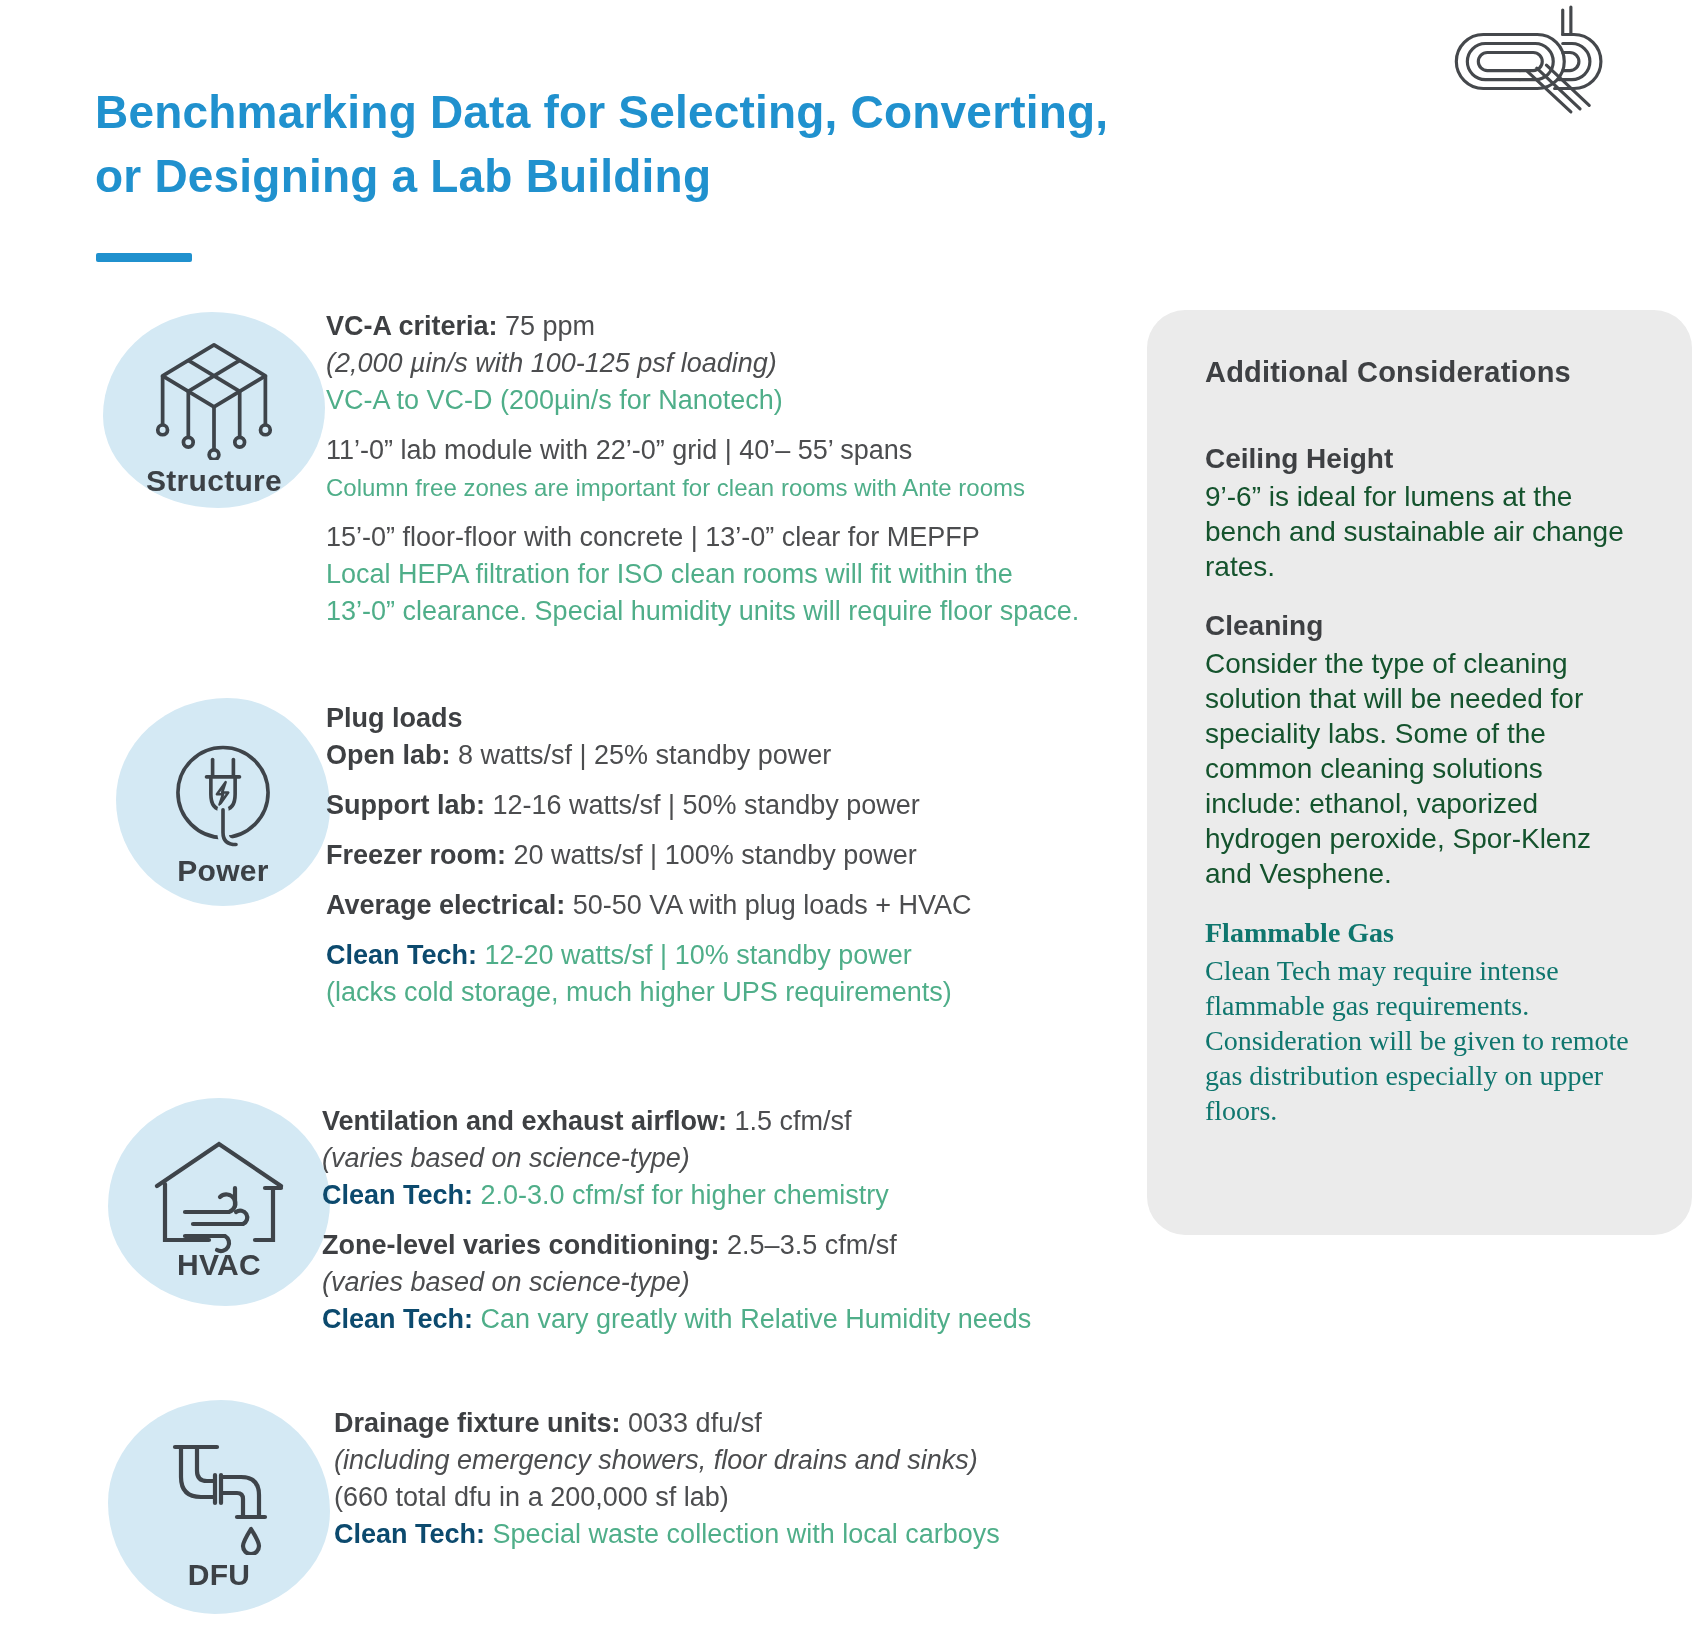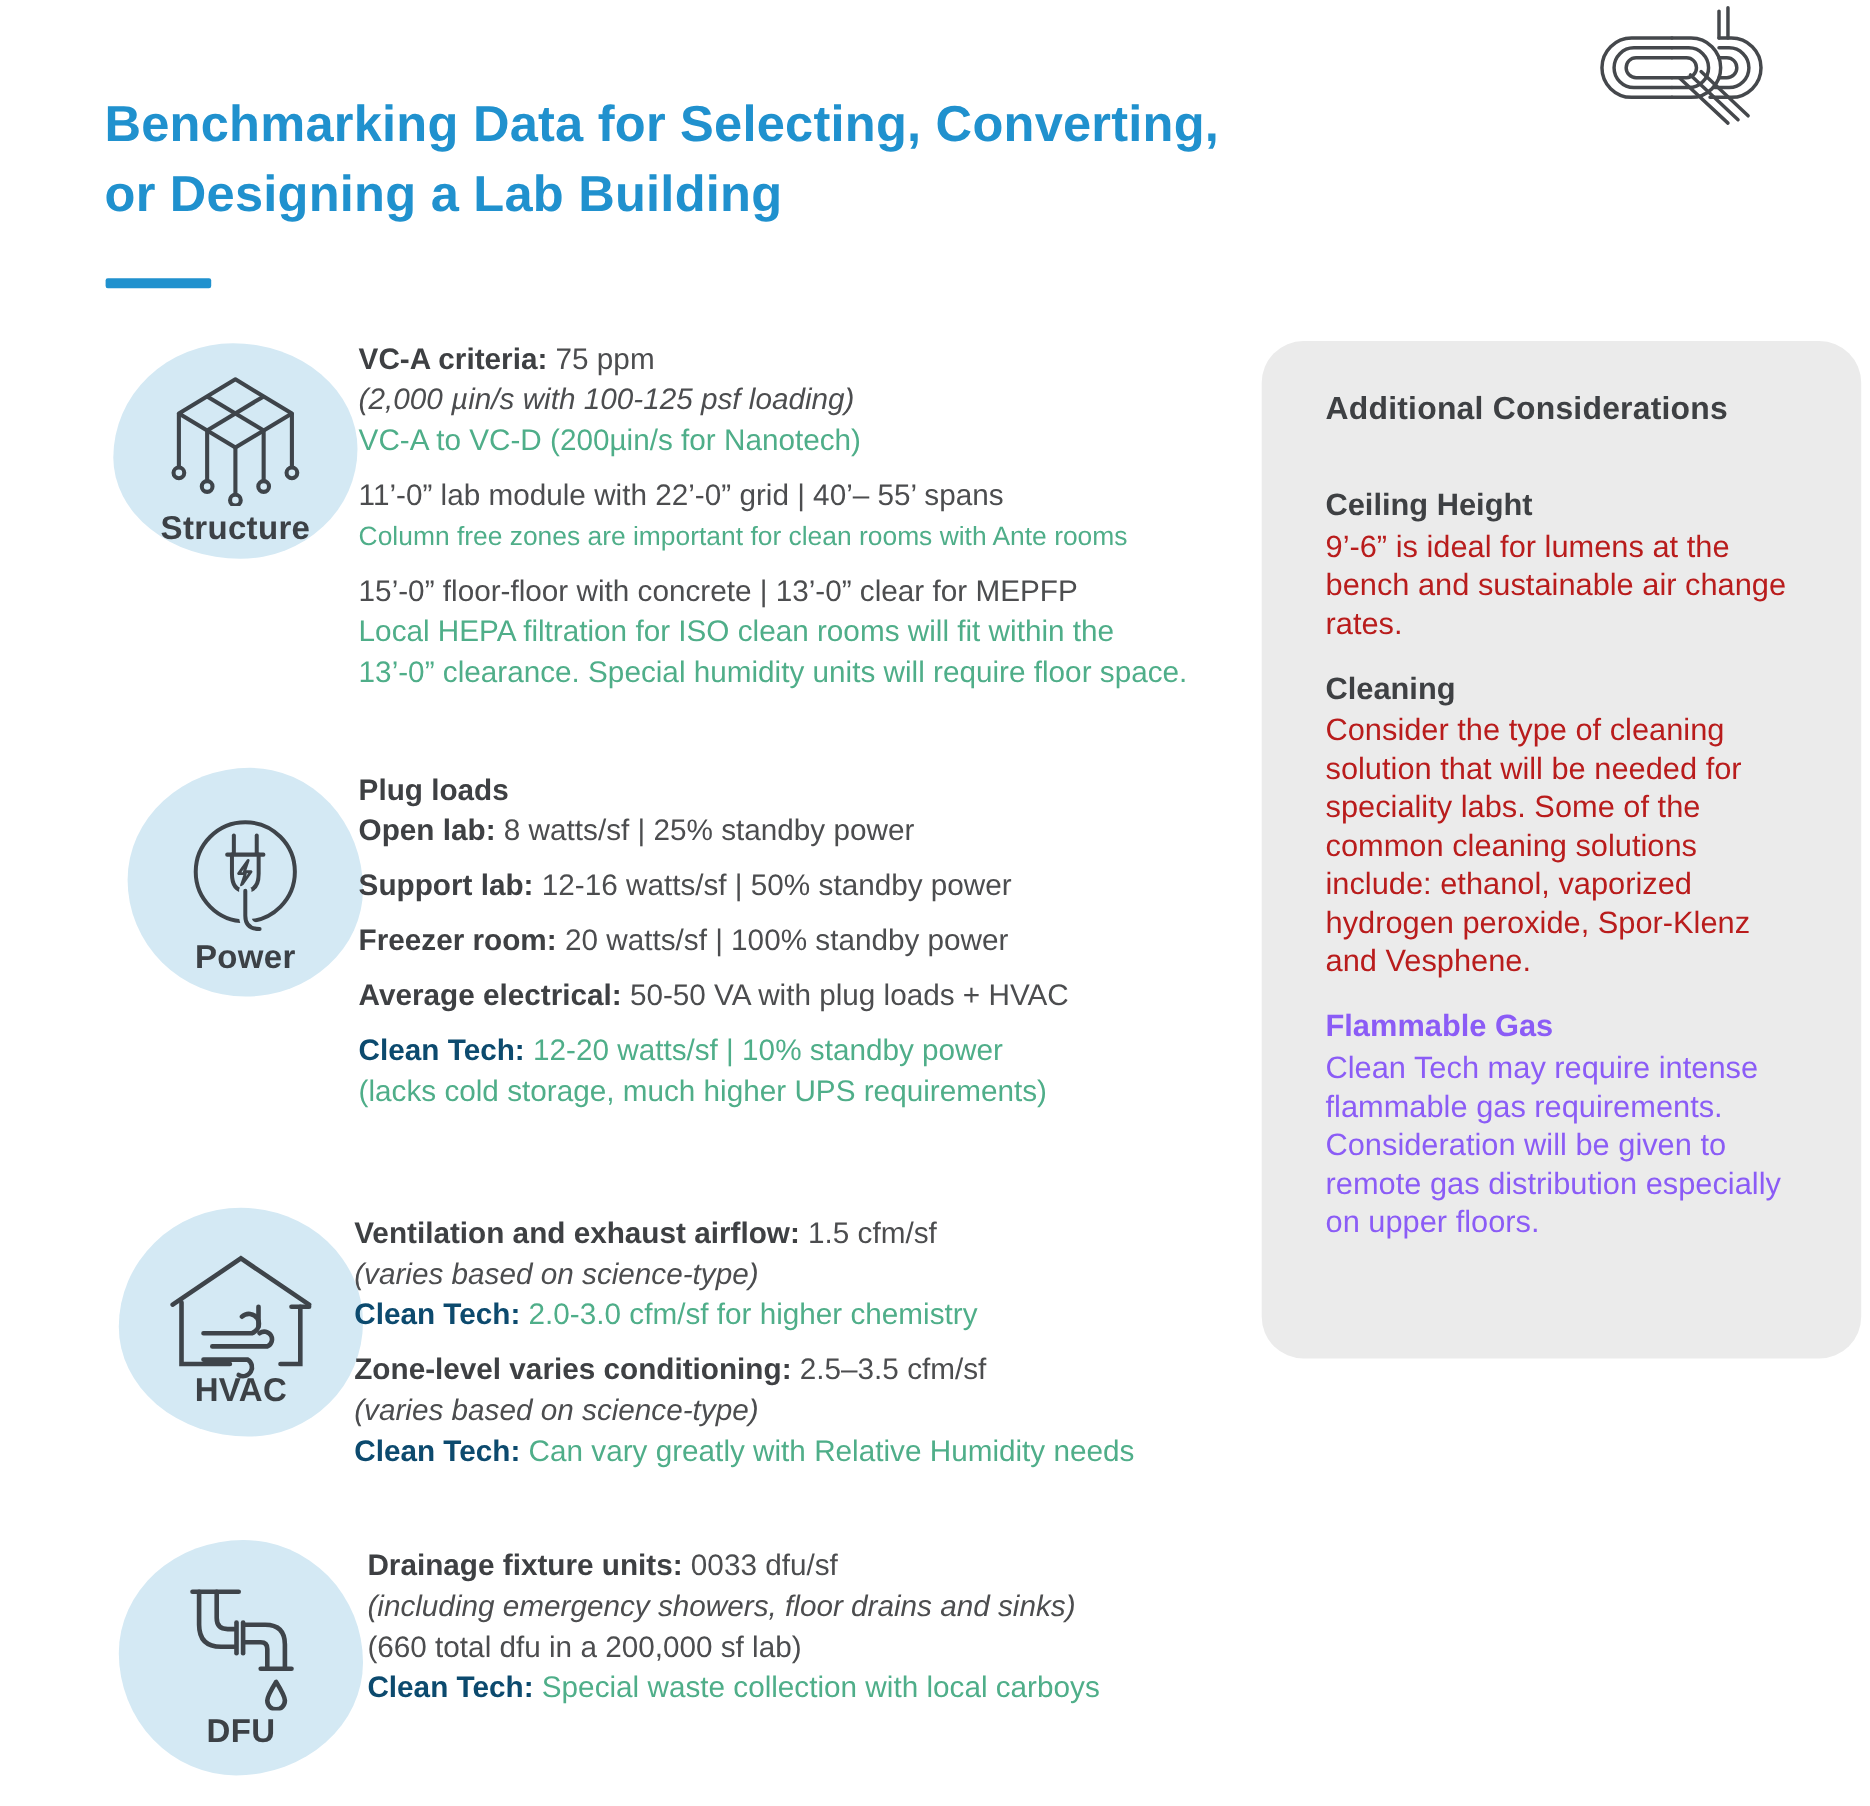--- a/index.html
+++ b/index.html
@@ -40,22 +40,22 @@
   .gap { margin-top:13px; }
 
   .panel {
     position:absolute; left:1115px; top:310px; width:545px; height:925px;
     background:#ebebeb; border-radius:38px; padding:46px 58px; box-sizing:border-box;margin-left:32px;
   }
   .panel h2 { font-size:29px; font-weight:700; color:#3e4043; margin:0 0 54px 0; letter-spacing:0.2px; }
   .aside-item { margin-top:26px; }
   .aside-item:first-of-type { margin-top:0; }
   .aside-item h3 { font-size:28px; font-weight:700; margin:0 0 4px 0; color:#3e4043; }
-  .aside-item p  { font-size:28px; line-height:35px; margin:0; color:#b91c1c; }
-  .aside-item.green h3, .aside-item.green p { color:#8b5cf6; }
+  .aside-item p  { font-size:28px; line-height:35px; margin:0; color:#14532d; }
+  .aside-item.green h3, .aside-item.green p { color:#0f766e;font-family:Liberation Serif, serif; }
 </style>
 </head>
 <body>
 
 <div class="page">
 
   <svg class="logo" width="164" height="112" viewBox="0 0 160 110" fill="none" stroke="#45484c" stroke-width="3.1" stroke-linecap="round">
 
     <path d="M78 30 H42 A26.5 26.5 0 0 0 42 83 H78"></path>
     <path d="M78 38.8 H44 A17.7 17.7 0 0 0 44 74.2 H78"></path>

